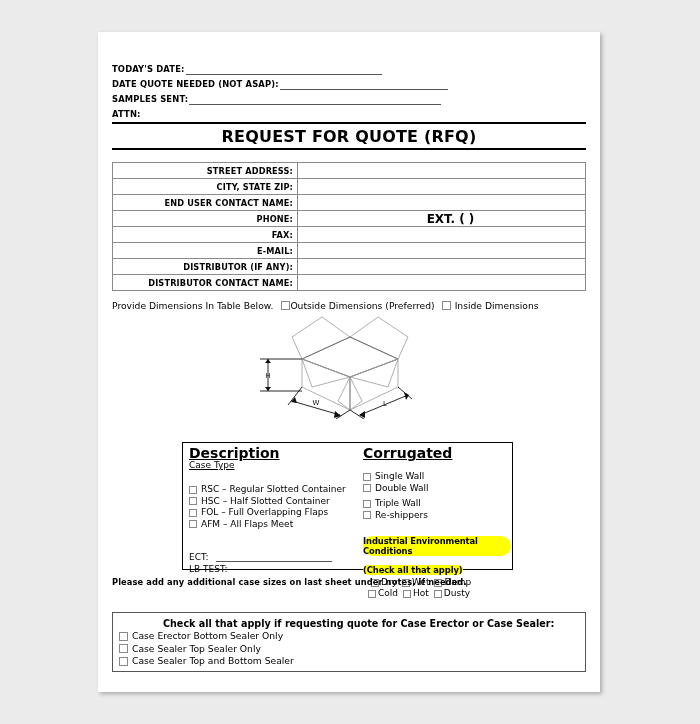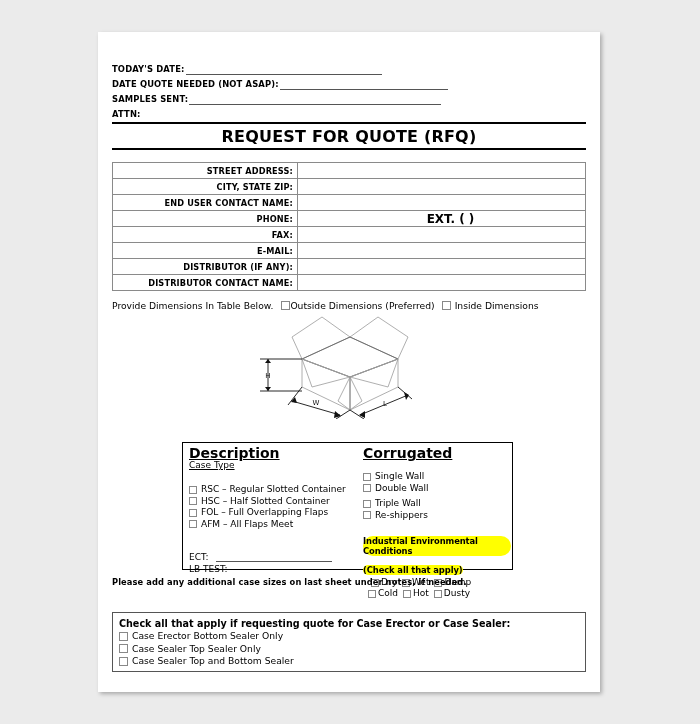--- a/index.html
+++ b/index.html
@@ -238,20 +238,21 @@
     border: 1.5px solid #555;
     box-sizing: border-box;
     background: #fff;
     padding: 4px 6px 0 6px;
   }
   #bottom-box .bb-head {
     font-size: 9.6px;
     font-weight: bold;
     line-height: 13px;
     white-space: nowrap;
+    margin-left: 44px;
   }
   #bottom-box .opt { font-size: 9.2px; line-height: 12.5px; height: 12.5px; }
 </style>
 </head>
 <body>
 
 <div id="page">
 
   <div class="inner">
 

